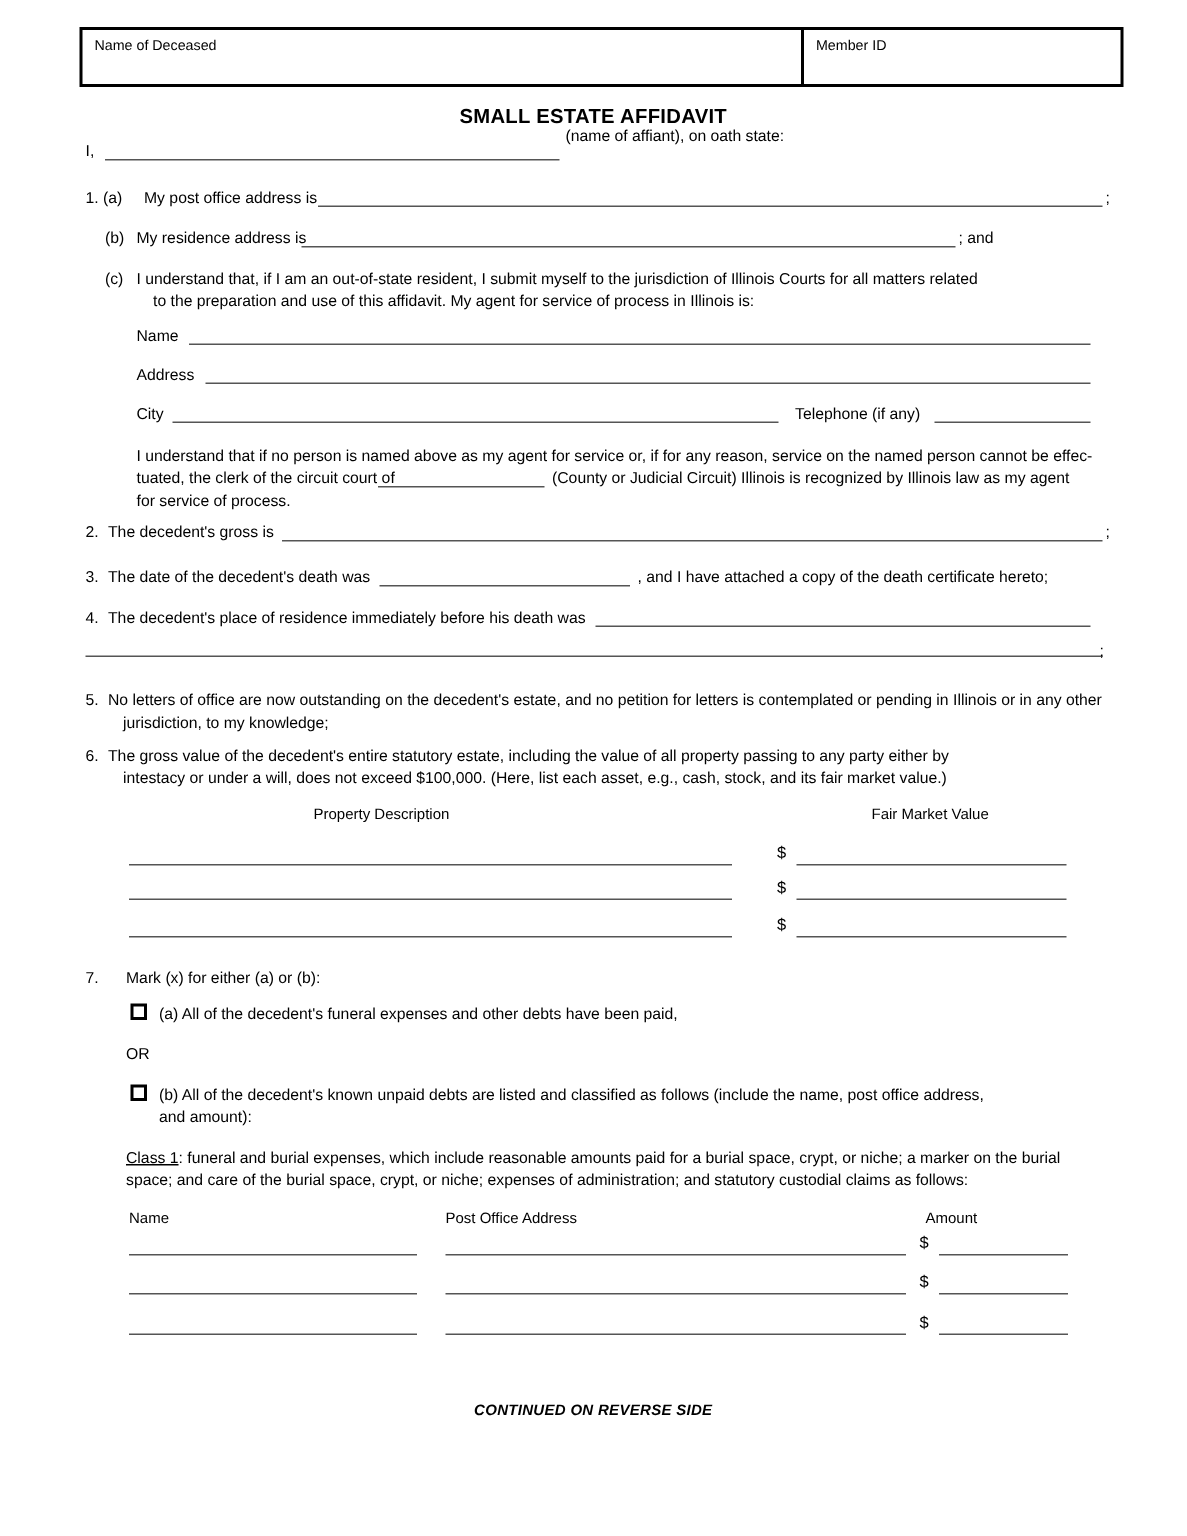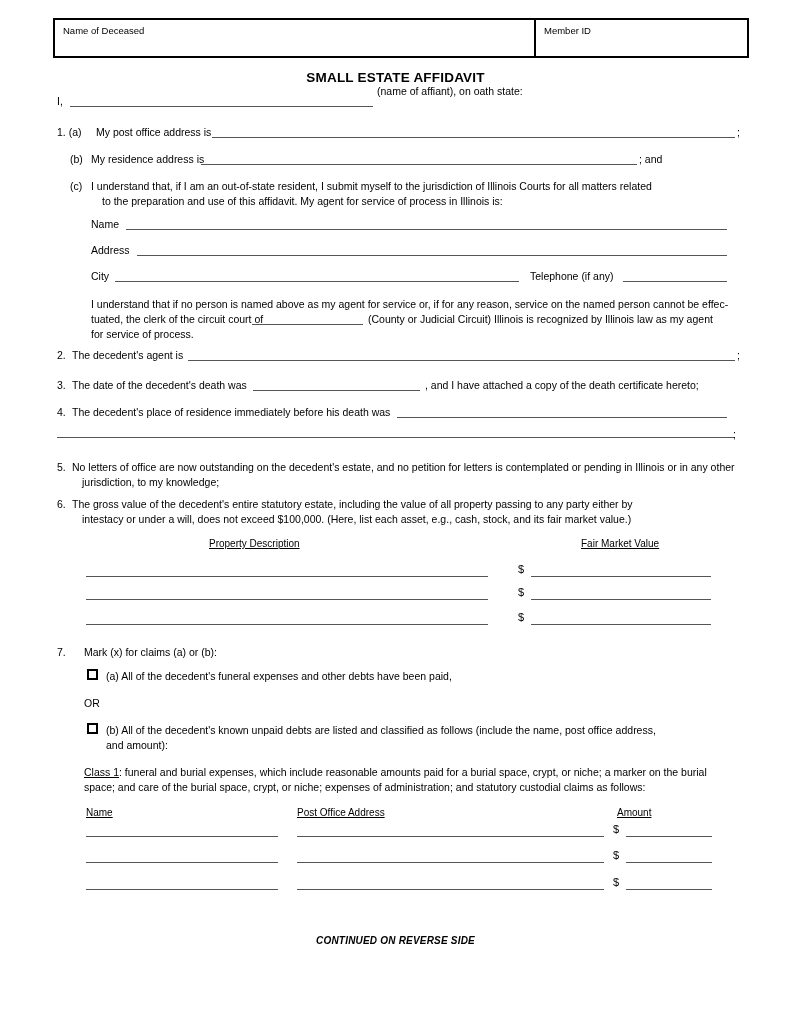--- a/index.html
+++ b/index.html
@@ -70,21 +70,20 @@
   .rule {
     position: absolute;
     height: 0;
     border-bottom: 1px solid #555;
   }
 
   
   .colhead {
     position: absolute;
     font-size: 10px;
-    text-decoration: underline;
     white-space: nowrap;
   }
 
   
   .cbox {
     position: absolute;
     width: 11px;
     height: 11px;
     border: 2px solid #000;
     box-sizing: border-box;
@@ -158,21 +157,21 @@
   <div class="ln" style="left:530px; top:269px;">Telephone (if any)</div>
   <div class="rule" style="left:623px; top:281px; width:104px;"></div>
 
   <div class="ln" style="left:91px; top:297px;">I understand that if no person is named above as my agent for service or, if for any reason, service on the named person cannot be effec-</div>
   <div class="ln" style="left:91px; top:312px;">tuated, the clerk of the circuit court of</div>
   <div class="rule" style="left:252px; top:324px; width:111px;"></div>
   <div class="ln" style="left:368px; top:312px;text-align:right;">(County or Judicial Circuit) Illinois is recognized by Illinois law as my agent</div>
   <div class="ln" style="left:91px; top:327px;">for service of process.</div>
 
   <div class="ln" style="left:57px; top:348px;">2.</div>
-  <div class="ln" style="left:72px; top:348px;">The decedent's agent is</div>
+  <div class="ln" style="left:72px; top:348px;">The decedent's gross is</div>
   <div class="rule" style="left:188px; top:360px; width:547px;"></div>
   <div class="ln" style="left:737px; top:348px;">;</div>
 
   <div class="ln" style="left:57px; top:378px;">3.</div>
   <div class="ln" style="left:72px; top:378px;">The date of the decedent's death was</div>
   <div class="rule" style="left:253px; top:390px; width:167px;"></div>
   <div class="ln" style="left:425px; top:378px;">, and I have attached a copy of the death certificate hereto;</div>
 
   <div class="ln" style="left:57px; top:405px;">4.</div>
   <div class="ln" style="left:72px; top:405px;">The decedent's place of residence immediately before his death was</div>
@@ -197,21 +196,21 @@
 
   <div class="rule" style="left:86px; top:599px; width:402px;"></div>
   <div class="dollar" style="left:518px; top:586px;">$</div>
   <div class="rule" style="left:531px; top:599px; width:180px;"></div>
 
   <div class="rule" style="left:86px; top:624px; width:402px;"></div>
   <div class="dollar" style="left:518px; top:611px;">$</div>
   <div class="rule" style="left:531px; top:624px; width:180px;"></div>
 
   <div class="ln" style="left:57px; top:645px;">7.</div>
-  <div class="ln" style="left:84px; top:645px;">Mark (x) for claims (a) or (b):</div>
+  <div class="ln" style="left:84px; top:645px;">Mark (x) for either (a) or (b):</div>
 
   <div class="cbox" style="left:87px; top:669px;"></div>
   <div class="ln" style="left:106px; top:669px;">(a) All of the decedent's funeral expenses and other debts have been paid,</div>
 
   <div class="ln" style="left:84px; top:696px;">OR</div>
 
   <div class="cbox" style="left:87px; top:723px;"></div>
   <div class="ln" style="left:106px; top:723px;">(b) All of the decedent's known unpaid debts are listed and classified as follows (include the name, post office address,</div>
   <div class="ln" style="left:106px; top:738px;">and amount):</div>
 

